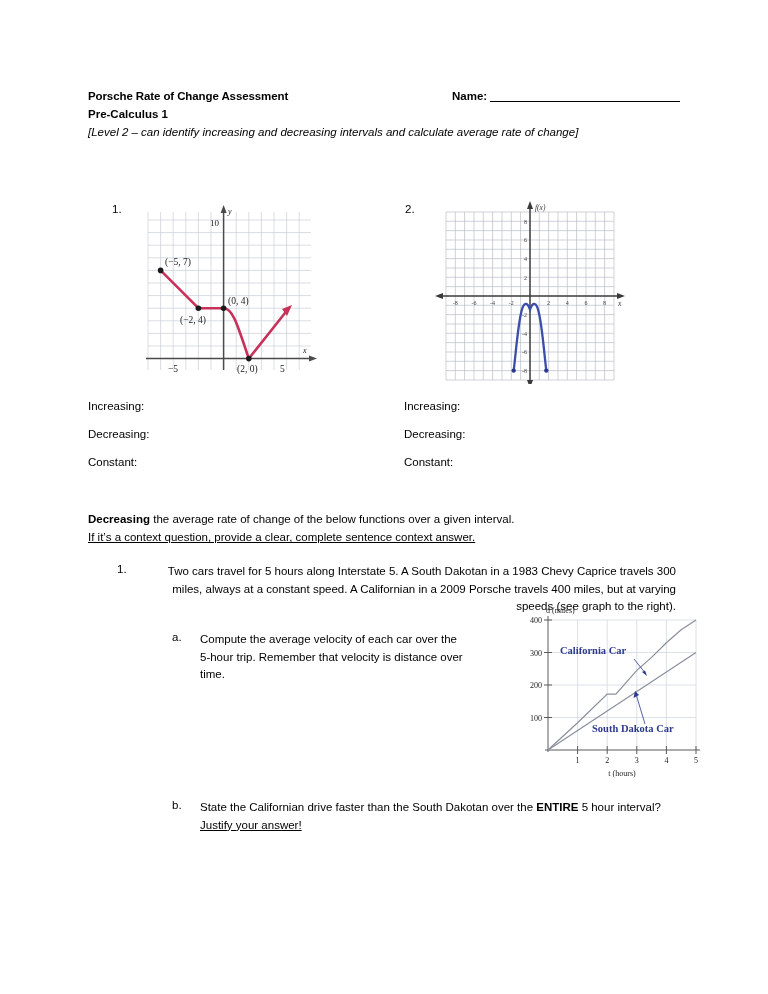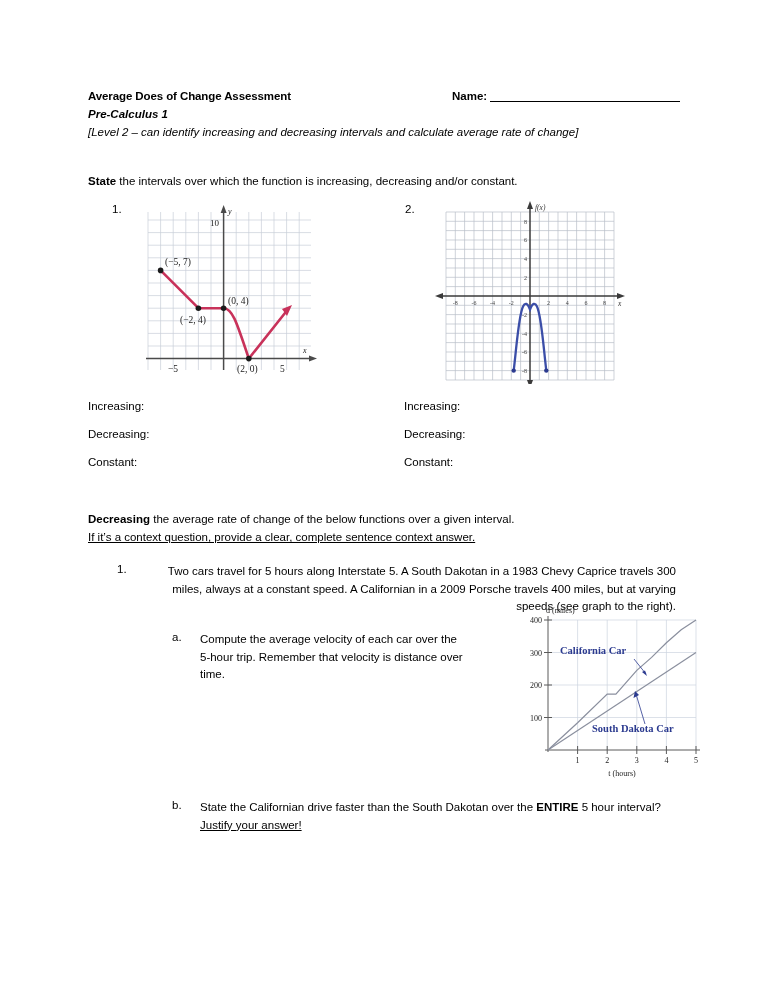--- a/index.html
+++ b/index.html
@@ -28,21 +28,20 @@
   .hdr-title {
     left: 88px; top: 90px;
     font-size: 11.5px;
     font-weight: bold;
     letter-spacing: -0.1px;
   }
   .hdr-sub {
     left: 88px; top: 108px;
     font-size: 11.5px;
     font-weight: bold;
-    font-style: italic;
   }
   .hdr-level {
     left: 88px; top: 126px;
     font-size: 11.5px;
     font-style: italic;
   }
   .name-label {
     left: 452px; top: 90px;
     font-size: 11.5px;
     font-weight: bold;
@@ -118,31 +117,28 @@
   .graph1-wrap { left: 140px; top: 200px; width: 180px; height: 178px; }
   .graph2-wrap { left: 432px; top: 198px; width: 196px; height: 186px; }
   .graph3-wrap { left: 518px; top: 602px; width: 190px; height: 180px; }
   .graph-wrap svg { display: block; }
 </style>
 </head>
 <body>
 
 <div class="page">
 
-  <div class="abs hdr-title">Average Does of Change Assessment</div>
+  <div class="abs hdr-title">Porsche Rate of Change Assessment</div>
   <div class="abs hdr-sub">Pre-Calculus 1</div>
   <div class="abs hdr-level">[Level 2 – can identify increasing and decreasing intervals and calculate average rate of change]</div>
 
   <div class="abs name-label">
     <span>Name:</span><span class="name-line"></span>
   </div>
 
-  <div class="abs state-line">
-    <b>State</b><span> the intervals over which the function is increasing, decreasing and/or constant.</span>
-  </div>
 
   <div class="abs num1">1.</div>
   <div class="abs num2">2.</div>
 
   <div class="abs graph1-wrap graph-wrap">
     <svg width="180" height="178" viewBox="0 0 180 178">
 
       <g stroke="#c9cfd8" stroke-width="0.7">
         <line x1="8" y1="12" x2="8" y2="170"></line>
         <line x1="20.6" y1="12" x2="20.6" y2="170"></line>

